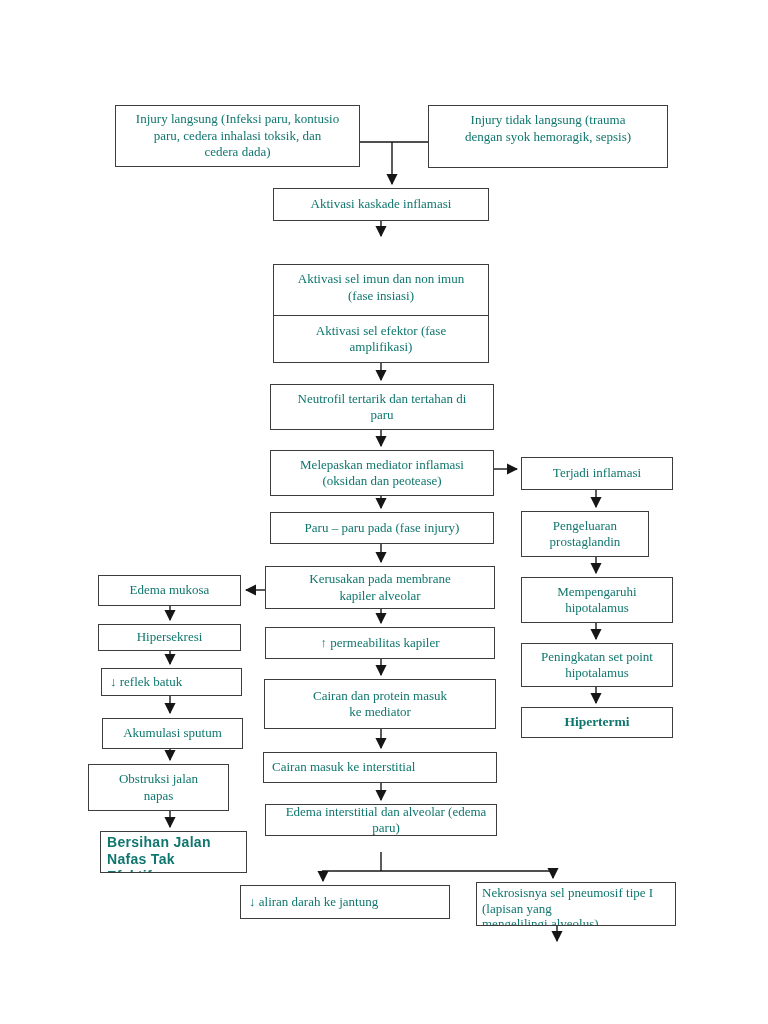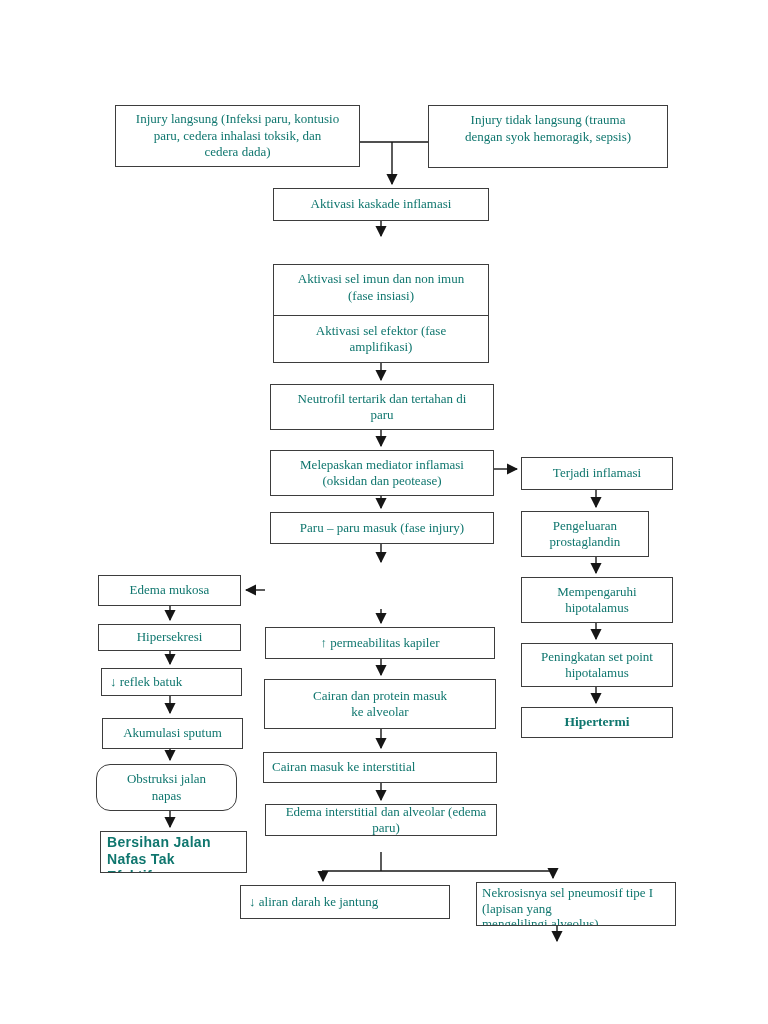--- a/index.html
+++ b/index.html
@@ -106,42 +106,44 @@
 
   <div class="box" style="left:273px; top:188px; width:216px; height:33px;">Aktivasi kaskade inflamasi</div>
   <div class="box top-align" style="left:273px; top:240px; width:216px; height:56px;margin-top:24px;">Aktivasi sel imun dan non imun
 (fase insiasi)</div>
   <div class="box" style="left:273px; top:315px; width:216px; height:48px;">Aktivasi sel efektor (fase
 amplifikasi)</div>
   <div class="box" style="left:270px; top:384px; width:224px; height:46px;">Neutrofil tertarik dan tertahan di
 paru</div>
   <div class="box" style="left:270px; top:450px; width:224px; height:46px;">Melepaskan mediator inflamasi
 (oksidan dan peotease)</div>
-  <div class="box" style="left:270px; top:512px; width:224px; height:32px;">Paru – paru masuk (fase injury)</div>
+  <div class="box" style="left:270px; top:512px; width:224px; height:32px;">Paru – paru pada (fase injury)</div>
+  <div class="box" style="left:265px; top:566px; width:230px; height:43px;">Kerusakan pada membrane
+kapiler alveolar</div>
   <div class="box" style="left:265px; top:627px; width:230px; height:32px;">↑ permeabilitas kapiler</div>
   <div class="box" style="left:264px; top:679px; width:232px; height:50px;">Cairan dan protein masuk
-ke alveolar</div>
+ke mediator</div>
   <div class="box align-left" style="left:263px; top:752px; width:234px; height:31px;">Cairan masuk ke interstitial</div>
   <div class="box" style="left:265px; top:804px; width:232px; height:32px;padding-left:16px;">Edema interstitial dan alveolar (edema
 paru)</div>
 
   <div class="box" style="left:521px; top:457px; width:152px; height:33px;">Terjadi inflamasi</div>
   <div class="box" style="left:521px; top:511px; width:128px; height:46px;">Pengeluaran
 prostaglandin</div>
   <div class="box" style="left:521px; top:577px; width:152px; height:46px;">Mempengaruhi
 hipotalamus</div>
   <div class="box" style="left:521px; top:643px; width:152px; height:44px;">Peningkatan set point
 hipotalamus</div>
   <div class="box bold-serif" style="left:521px; top:707px; width:152px; height:31px;">Hipertermi</div>
 
   <div class="box" style="left:98px; top:575px; width:143px; height:31px;">Edema mukosa</div>
   <div class="box" style="left:98px; top:624px; width:143px; height:27px;">Hipersekresi</div>
   <div class="box align-left" style="left:101px; top:668px; width:141px; height:28px;">↓ reflek batuk</div>
   <div class="box" style="left:102px; top:718px; width:141px; height:31px;">Akumulasi sputum</div>
-  <div class="box" style="left:96px; top:764px; width:141px; height:47px;border-radius:14px;">Obstruksi jalan
+  <div class="box" style="left:88px; top:764px; width:141px; height:47px;">Obstruksi jalan
 napas</div>
   <div class="box bold-sans clip" style="left:100px; top:831px; width:147px; height:42px;">Bersihan Jalan
 Nafas Tak
 Efektif</div>
 
   <div class="box align-left" style="left:240px; top:885px; width:210px; height:34px;">↓ aliran darah ke jantung</div>
   <div class="box align-left clip tight" style="left:476px; top:882px; width:200px; height:44px;">Nekrosisnya sel pneumosif tipe I
 (lapisan yang
 mengelilingi alveolus)</div>
 

